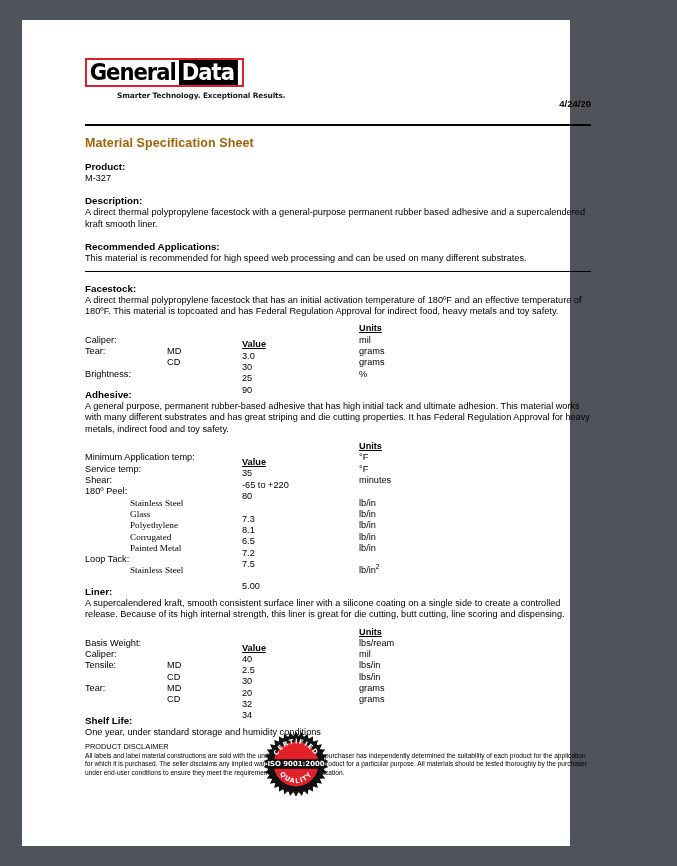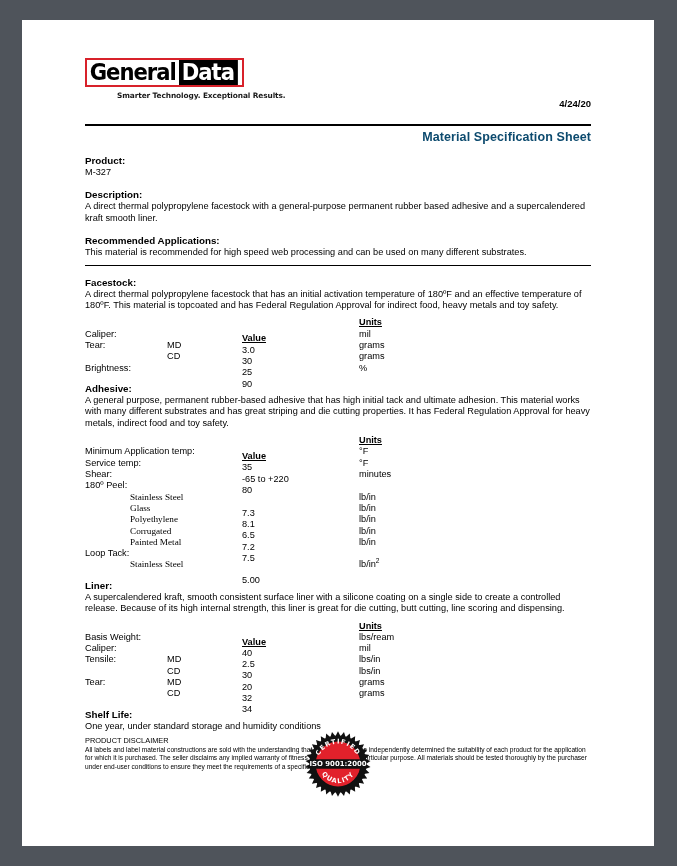--- a/index.html
+++ b/index.html
@@ -10,21 +10,21 @@
     width: 677px;
     height: 866px;
     background: #4f545b;
     font-family: "Liberation Sans", sans-serif;
     overflow: hidden;
   }
   #page {
     position: absolute;
     left: 22px;
     top: 20px;
-    width: 632px;
+    width: 548px;
     height: 826px;
     background: #ffffff;
     box-sizing: border-box;
   }
   #sheet {
     position: absolute;
     left: 63px;
     top: 38px;
     width: 506px;
   }
@@ -94,25 +94,24 @@
     color: #000;
   }
 
   .rule-thick {
     border: none;
     border-top: 2px solid #000;
     margin: 4px 0 0 0;
     height: 0;
   }
   .doc-title {
-    text-align: right;
     font-size: 12.5px;
     font-weight: bold;
-    color: #0c4a6e;
-    margin-top: 4px;
+    color: #a16207;
+    margin-top: 10px;
     letter-spacing: 0.1px;
   }
 
   
   .sec-head {
     font-size: 9.8px;
     font-weight: bold;
     color: #000;
     margin-top: 11px;
     margin-bottom: 1px;

